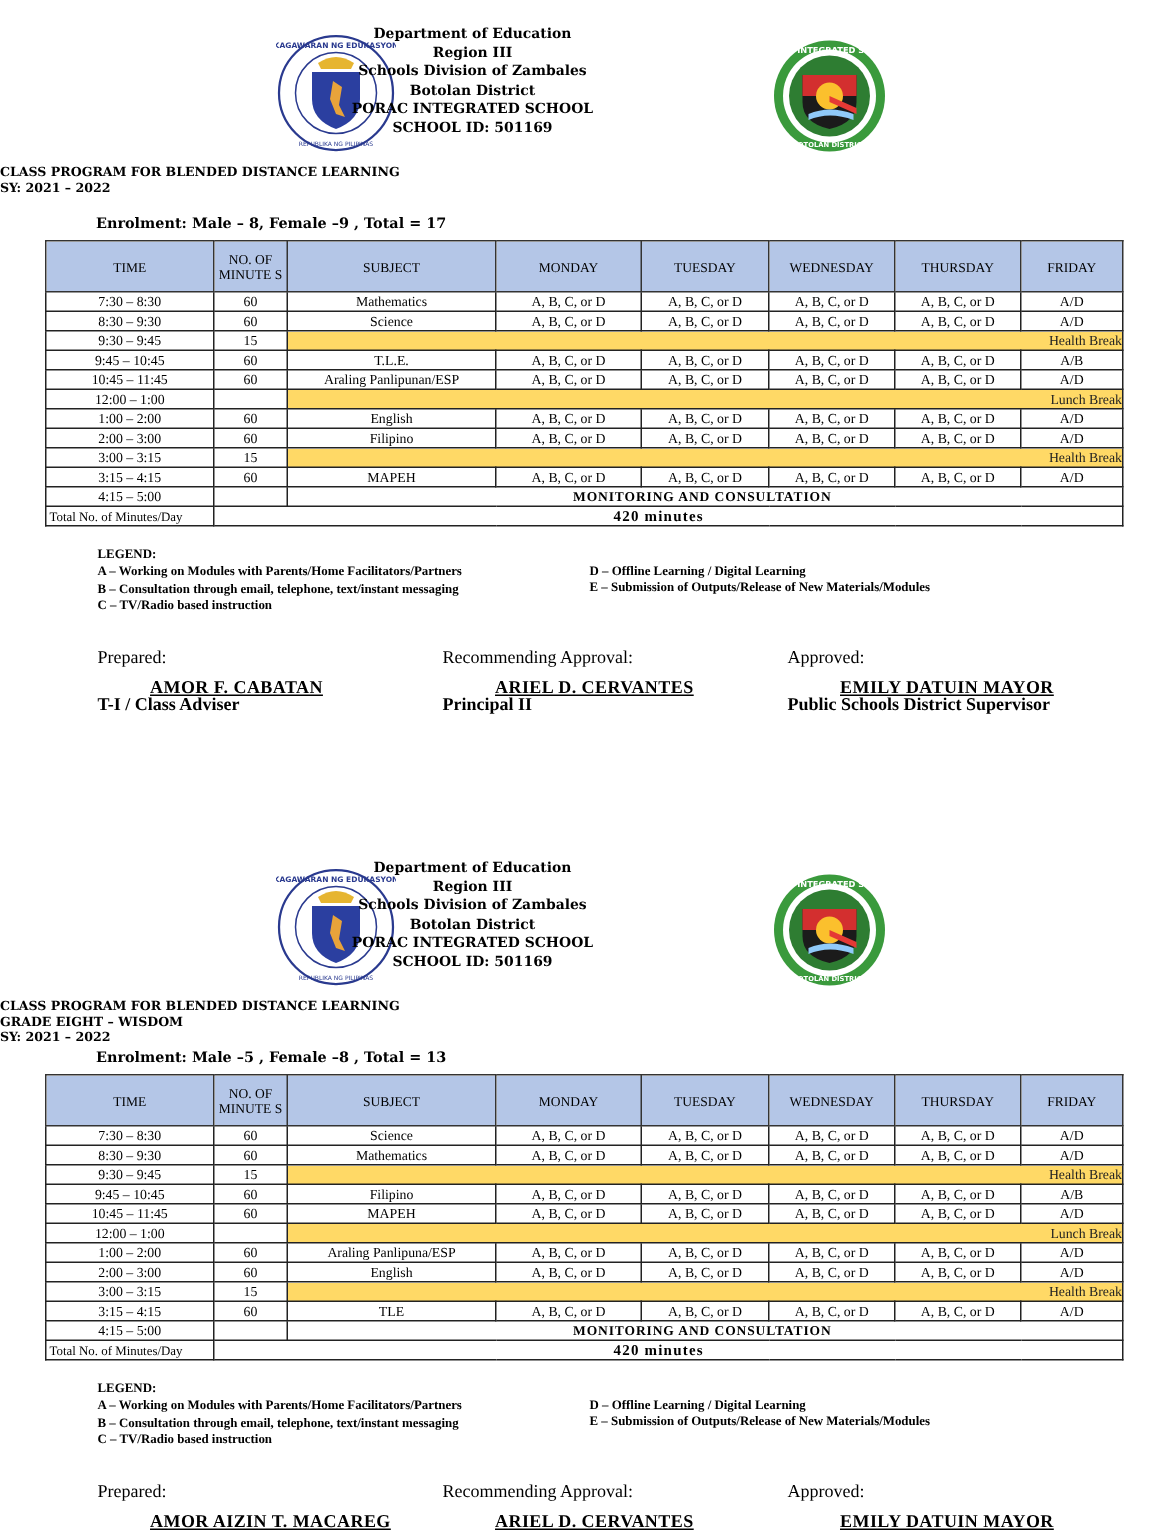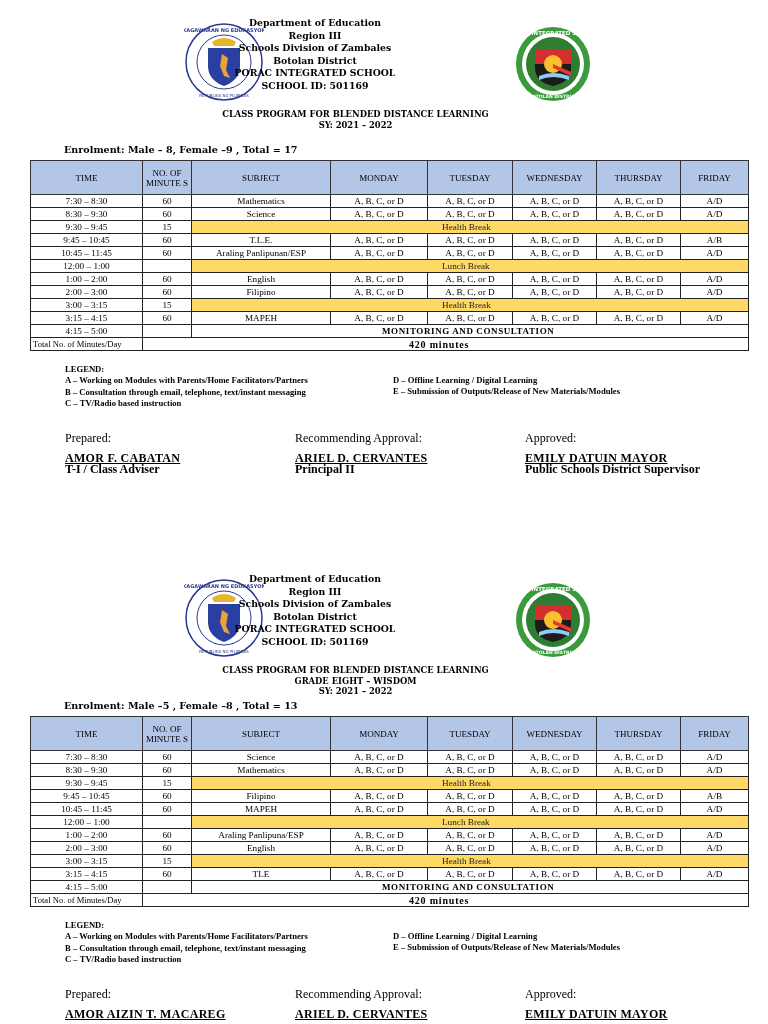--- a/index.html
+++ b/index.html
@@ -1,32 +1,32 @@
 <!DOCTYPE html>
 <html><head>
 <meta charset="utf-8">
 <style>
   html, body { margin:0; padding:0; background:#ffffff; }
   body { width:768px; height:1024px; position:relative; overflow:hidden; font-family:"DejaVu Serif", serif; color:#000; }
   .page { position:absolute; left:0; width:768px; }
   .hdr { position:absolute; left:0; width:630px; text-align:center; font-family:"DejaVu Serif", serif; font-weight:bold; font-size:9.3px; line-height:12.6px; }
   .logo { position:absolute; width:80px; height:80px; }
-  .title { position:absolute; left:0; width:711px; text-align:center; font-weight:bold; font-size:8.4px; line-height:10.6px; font-family:"DejaVu Serif", serif; }
+  .title { position:absolute; left:0; width:711px; font-weight:bold; font-size:8.4px; line-height:10.6px; font-family:"DejaVu Serif", serif; }
   .enrol { position:absolute; left:64px; font-weight:bold; font-size:9.6px; font-family:"DejaVu Serif", serif; }
   table.sched { position:absolute; left:30px; width:718px; border-collapse:collapse; font-family:"Liberation Serif", serif; font-size:9.2px; table-layout:fixed; }
   table.sched td, table.sched th { border:1px solid #222; padding:0; text-align:center; height:12px; line-height:11px; white-space:nowrap; overflow:hidden; }
   table.sched th { background:#b4c6e7; font-weight:normal; height:33px; line-height:10px; font-size:9px; border:1px solid #333;margin-left:26px; }
-  table.sched td.brk { background:#ffd966; text-align:left; padding-left:250px; color:#222; }
+  table.sched td.brk { background:#ffd966; text-align:right; padding-left:250px; color:#222; }
   table.sched td.mon { font-weight:bold; letter-spacing:0.6px; text-align:left; padding-left:200px; font-size:9px; }
   table.sched td.tot { font-weight:bold; letter-spacing:0.8px; text-align:left; padding-left:218px; font-size:10px; }
   .legend { position:absolute; left:65px; font-family:"Liberation Serif", serif; font-weight:bold; font-size:8.6px; line-height:11.4px; }
   .legend2 { position:absolute; left:393px; font-family:"Liberation Serif", serif; font-weight:bold; font-size:8.6px; line-height:11.4px; }
   .sig { position:absolute; font-family:"Liberation Serif", serif; font-weight:bold; font-size:12px; line-height:11px; }
   .sig .lbl { font-weight:normal; margin-bottom:9px; }
-  .sig .nm { text-decoration:underline; letter-spacing:0.3px; }
+  .sig .nm { text-decoration:underline; letter-spacing:0.3px;margin-left:35px; }
 </style>
 </head>
 <body>
 
 <div id="doc">
     <div class="page" style="top: 0px;">
     <svg class="logo logo-left" viewBox="0 0 80 80" style="left:184px; top:22px;">
       <circle cx="40" cy="40" r="38" fill="#fff" stroke="#2a3a8f" stroke-width="1.5"></circle>
       <circle cx="40" cy="40" r="27" fill="#fff" stroke="#2a3a8f" stroke-width="1"></circle>
       <path d="M24 26 L56 26 L56 44 Q56 58 40 64 Q24 58 24 44 Z" fill="#2b3fa0"></path>

